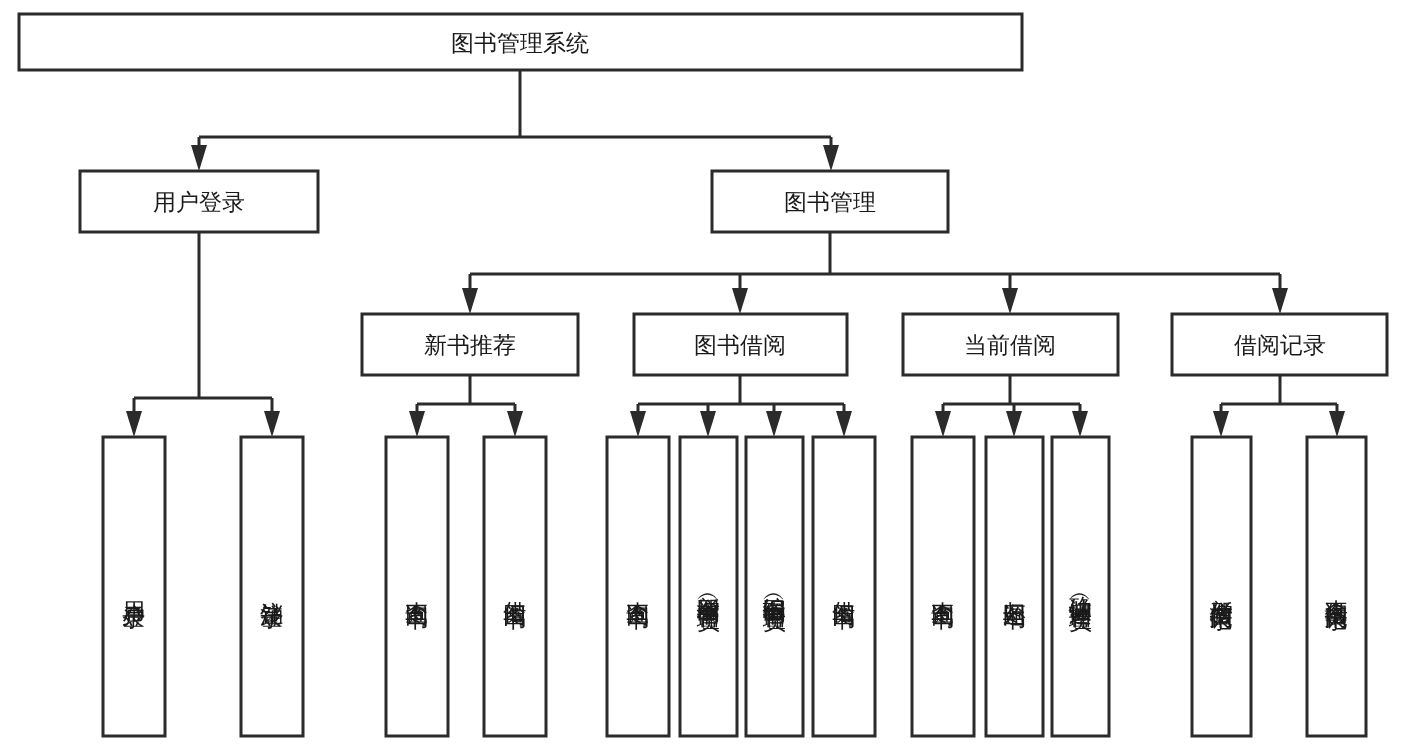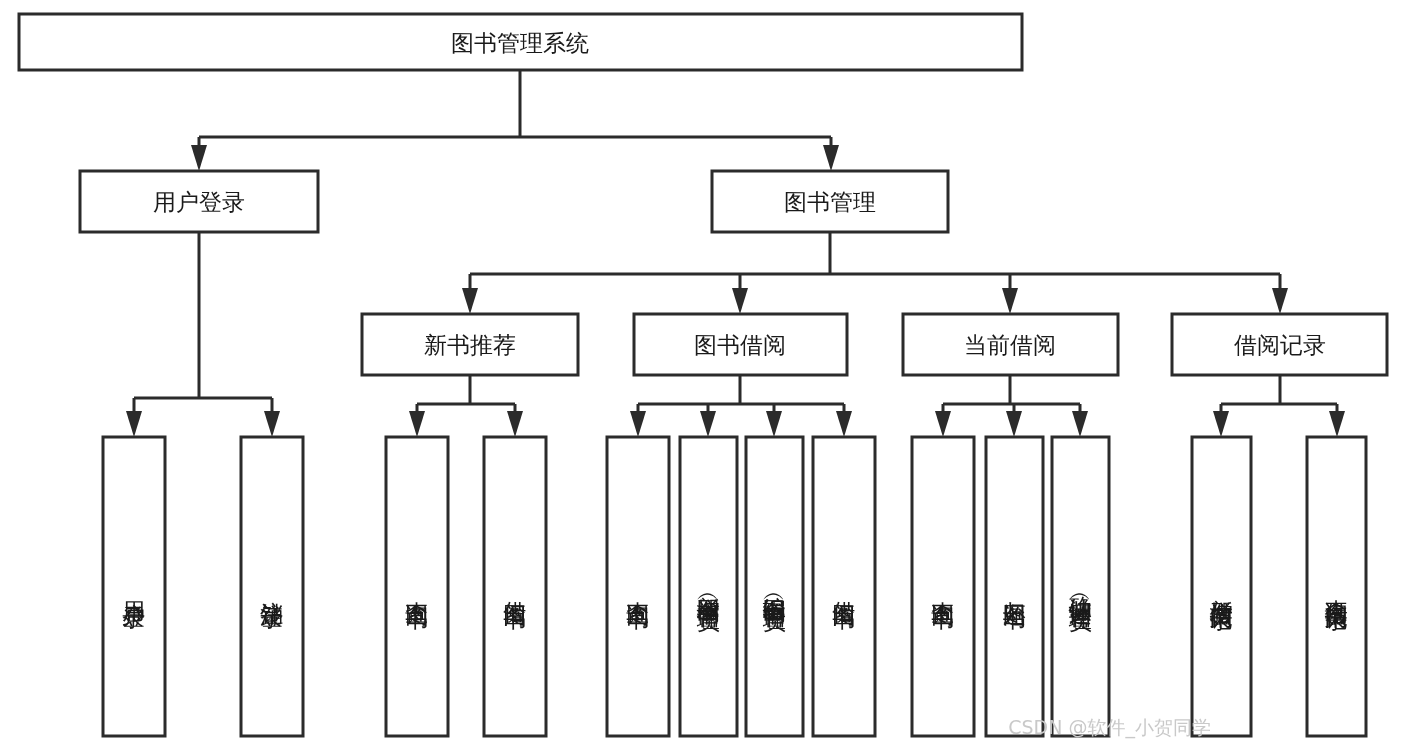--- a/index.html
+++ b/index.html
@@ -12,20 +12,21 @@
     width: 1405px;
     height: 747px;
     overflow: hidden;
     font-family: "DejaVu Sans", "Liberation Sans", sans-serif;
   }
   #diagram-root {
     position: relative;
     width: 1219px;
     height: 747px;
     background: #ffffff;
+    padding-left: 28px;
   }
   svg#diagram-svg {
     position: absolute;
     left: 0;
     top: 0;
     width: 1405px;
     height: 747px;
     display: block;
   }
   .node-box {
@@ -180,15 +181,14 @@
   <div class="leaf-label" style="left:607px;  top:437px; width:62px; height:299px;">查询图书</div>
   <div class="leaf-label" style="left:680px;  top:437px; width:57px; height:299px;">新增图书（管理员）</div>
   <div class="leaf-label" style="left:746px;  top:437px; width:57px; height:299px;">编辑图书（管理员）</div>
   <div class="leaf-label" style="left:813px;  top:437px; width:62px; height:299px;">借阅图书</div>
   <div class="leaf-label" style="left:912px;  top:437px; width:62px; height:299px;">查询图书</div>
   <div class="leaf-label" style="left:986px;  top:437px; width:57px; height:299px;">归还图书</div>
   <div class="leaf-label" style="left:1052px; top:437px; width:57px; height:299px;">确认归还（管理员）</div>
   <div class="leaf-label" style="left:1192px; top:437px; width:59px; height:299px;">新增借阅记录</div>
   <div class="leaf-label" style="left:1307px; top:437px; width:59px; height:299px;">查询借阅记录</div>
 
-  <div class="watermark">CSDN @软件_小贺同学</div>
 
 </div>
 
 </body></html>

